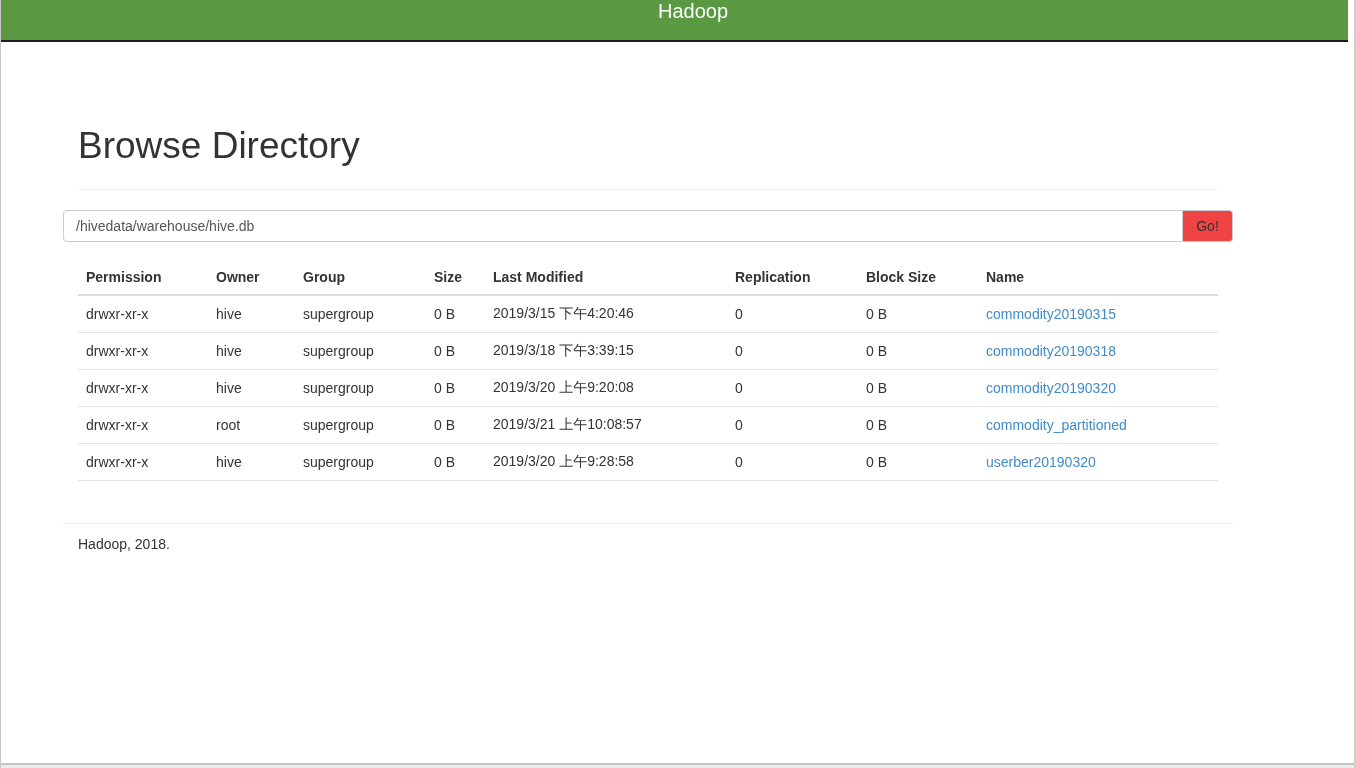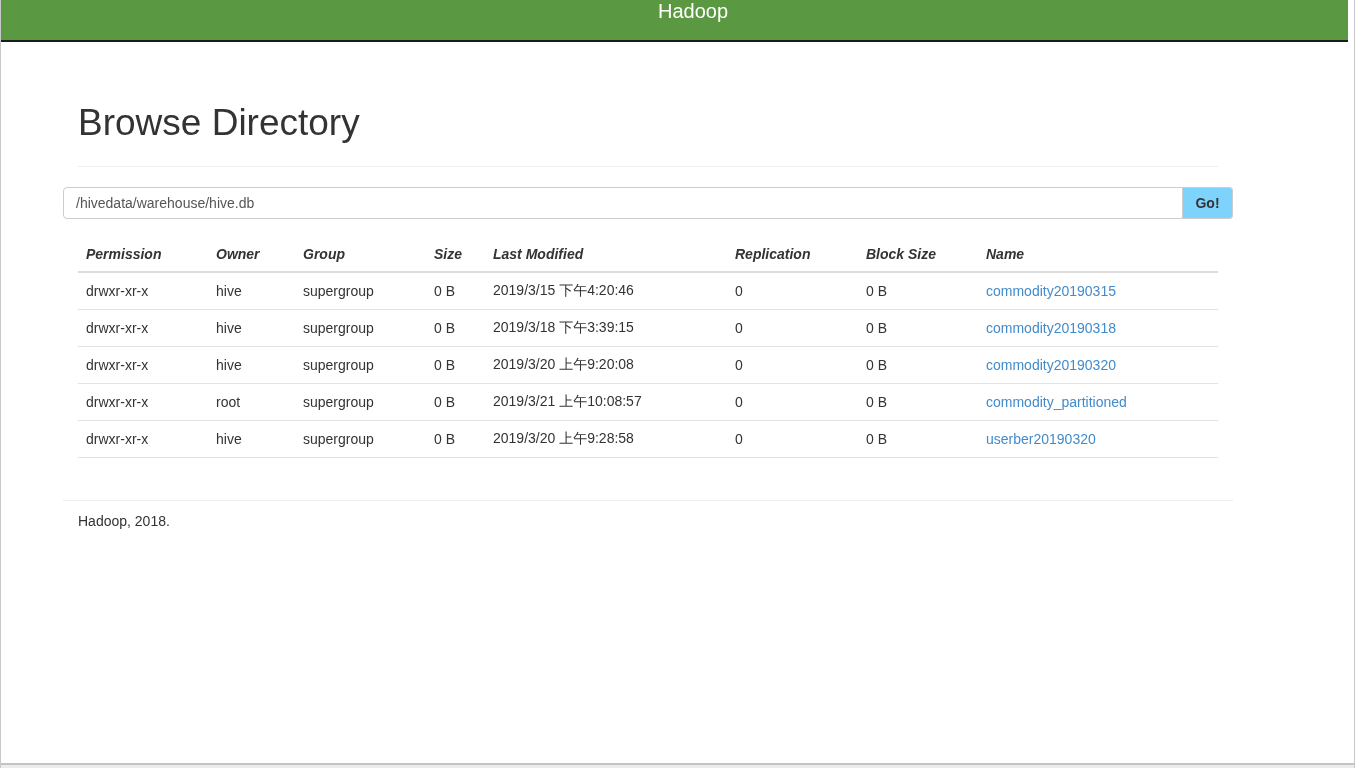--- a/index.html
+++ b/index.html
@@ -55,21 +55,21 @@
   }
 
   
   .wrapper { margin-left: 62px; width: 1170px; }
   .inner-pad { padding: 0 15px; }
 
   h1.page-title {
     font-size: 37px;
     font-weight: 400;
     color: #333;
-    margin-top: 60px;
+    margin-top: 83px;
     letter-spacing: 0;
   }
   hr.title-rule {
     border: none;
     border-top: 1px solid #eeeeee;
     margin-top: 22px;
   }
 
   .path-group { display: flex; margin-top: 20px; width: 100%; }
   .path-input {
@@ -82,43 +82,41 @@
     color: #555;
     font-family: "Liberation Sans", sans-serif;
     outline: none;
   }
   .go-button {
     width: 50px;
     height: 32px;
     border: 1px solid #ccc;
     border-left: none;
     border-radius: 0 4px 4px 0;
-    background: #7dd3fc;
+    background: #ef4444;
     font-size: 14px;
     color: #333;
     cursor: pointer;
     font-family: "Liberation Sans", sans-serif;
-    font-weight: bold;
   }
 
   
   table.dir-table {
     border-collapse: collapse;
     width: 100%;
     margin-top: 18px;
     font-size: 14px;
   }
   .dir-table th {
     text-align: left;
     font-weight: bold;
     color: #333;
     padding: 9px 8px;
     border-bottom: 2px solid #dddddd;
     white-space: nowrap;
-    font-style: italic;
   }
   .dir-table td {
     padding: 9px 8px;
     border-top: 1px solid #e3e3e3;
     color: #333;
     white-space: nowrap;
   }
   .dir-table tbody tr:first-child td { border-top: none; }
   .dir-table tbody tr:last-child td { border-bottom: 1px solid #e3e3e3; }
   .dir-table a { color: #428bca; text-decoration: none; cursor: pointer; }

